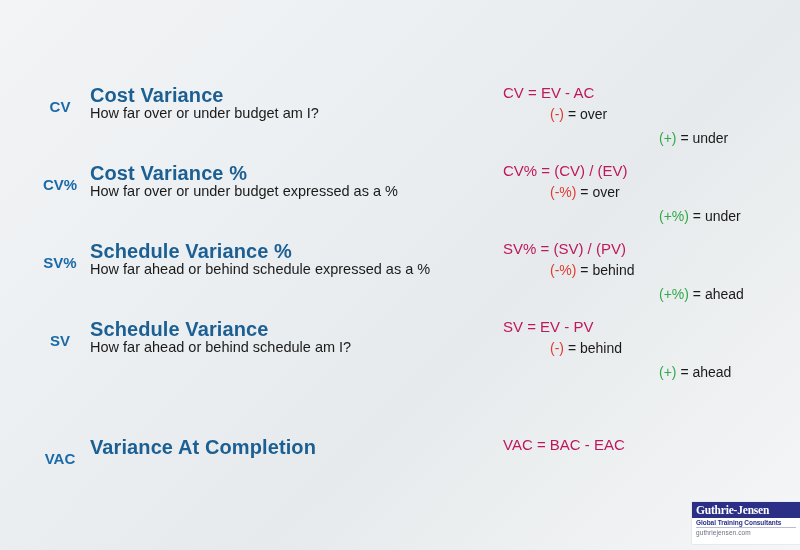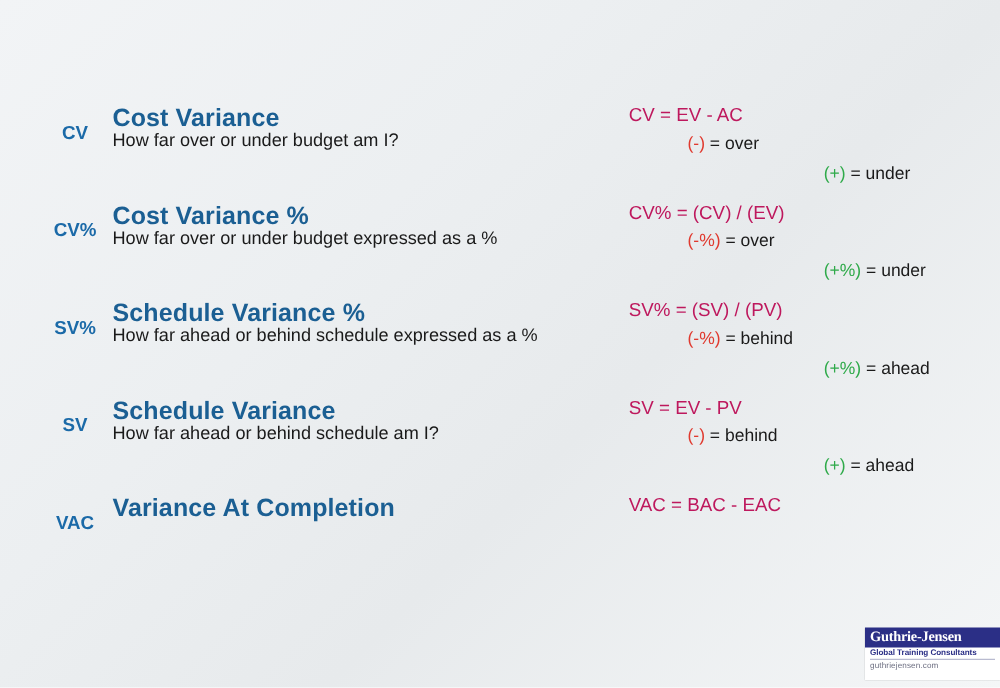--- a/index.html
+++ b/index.html
@@ -80,21 +80,21 @@
   }
   .sym-neg { color: #e03a2f; }
   .sym-pos { color: #2faa4a; }
   .word { color: #1a1a1a; }
 
   
   .r0 { height: 78px; padding-left: 46px; }
   .r1 { height: 78px; padding-left: 45px; }
   .r2 { height: 78px; }
   .r3 { height: 78px; }
-  .r4 { height: 78px; }
+  .r4 { height: 78px; margin-top: 40px; }
 
   .logo {
     position: absolute;
     right: 0px;
     bottom: 6px;
     width: 108px;
     height: 42px;
     background: #ffffff;
     box-shadow: 0 0 1px rgba(0,0,0,0.25);
   }

